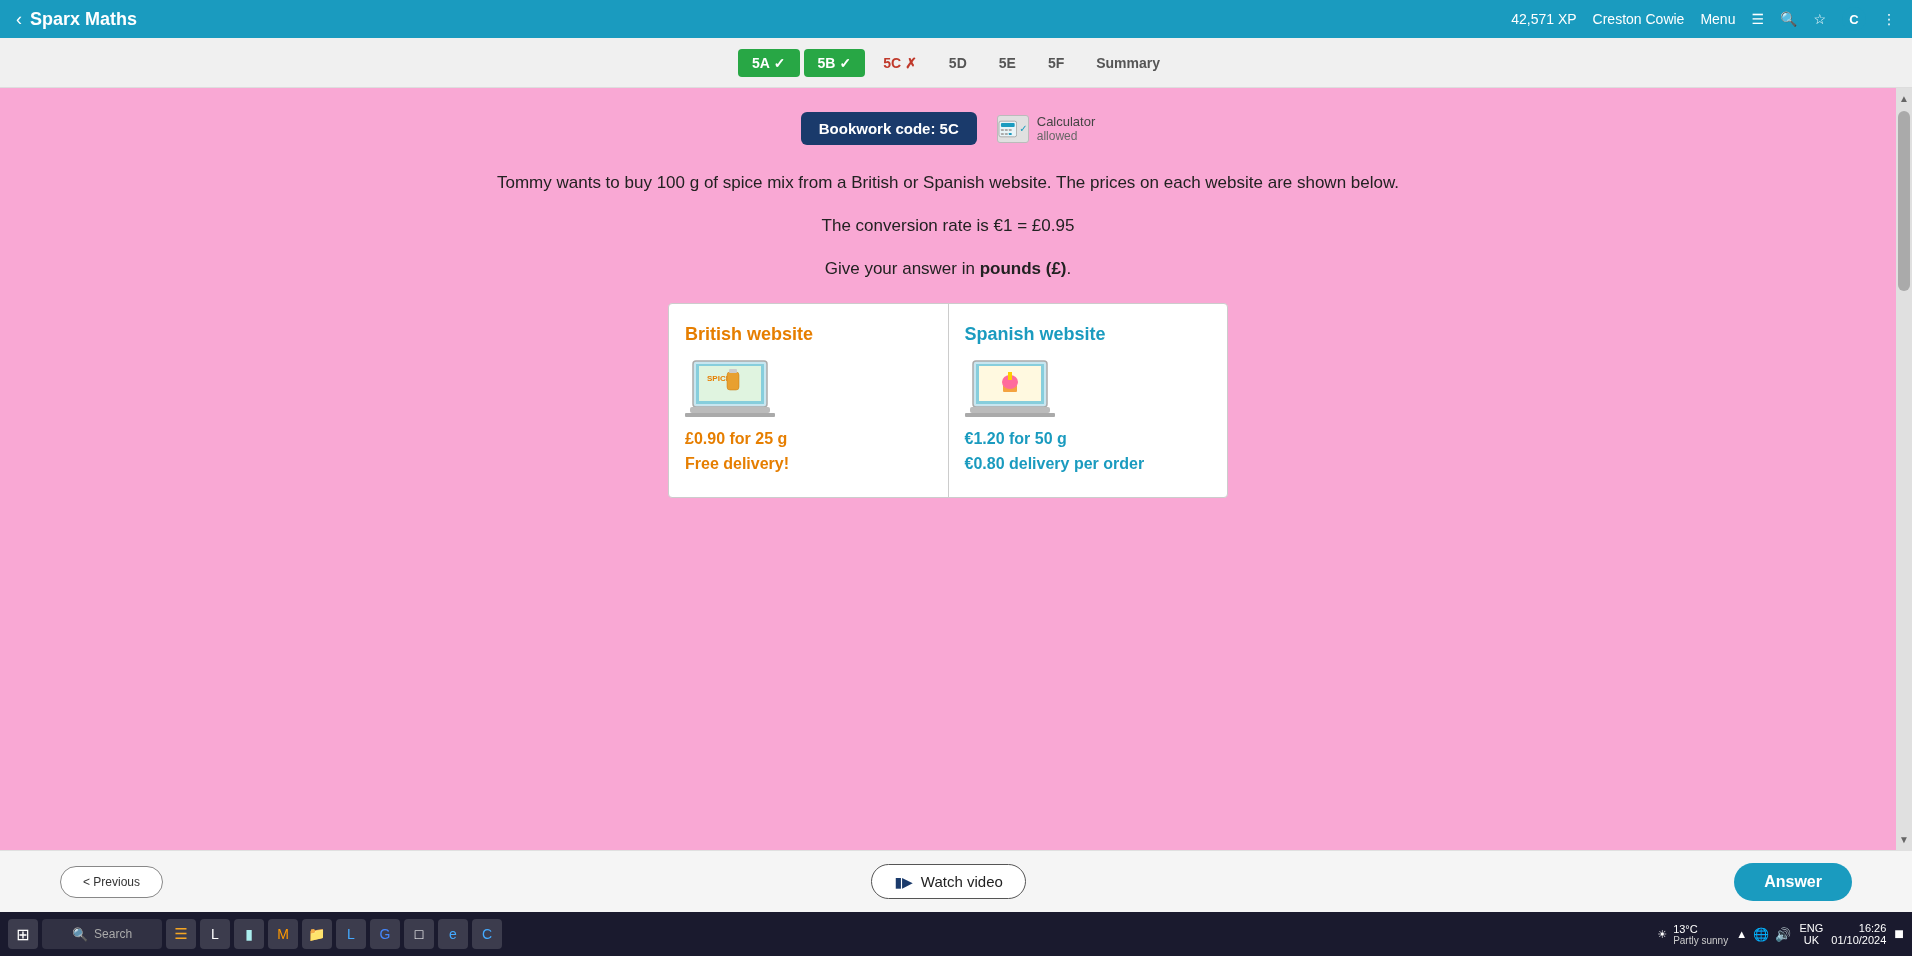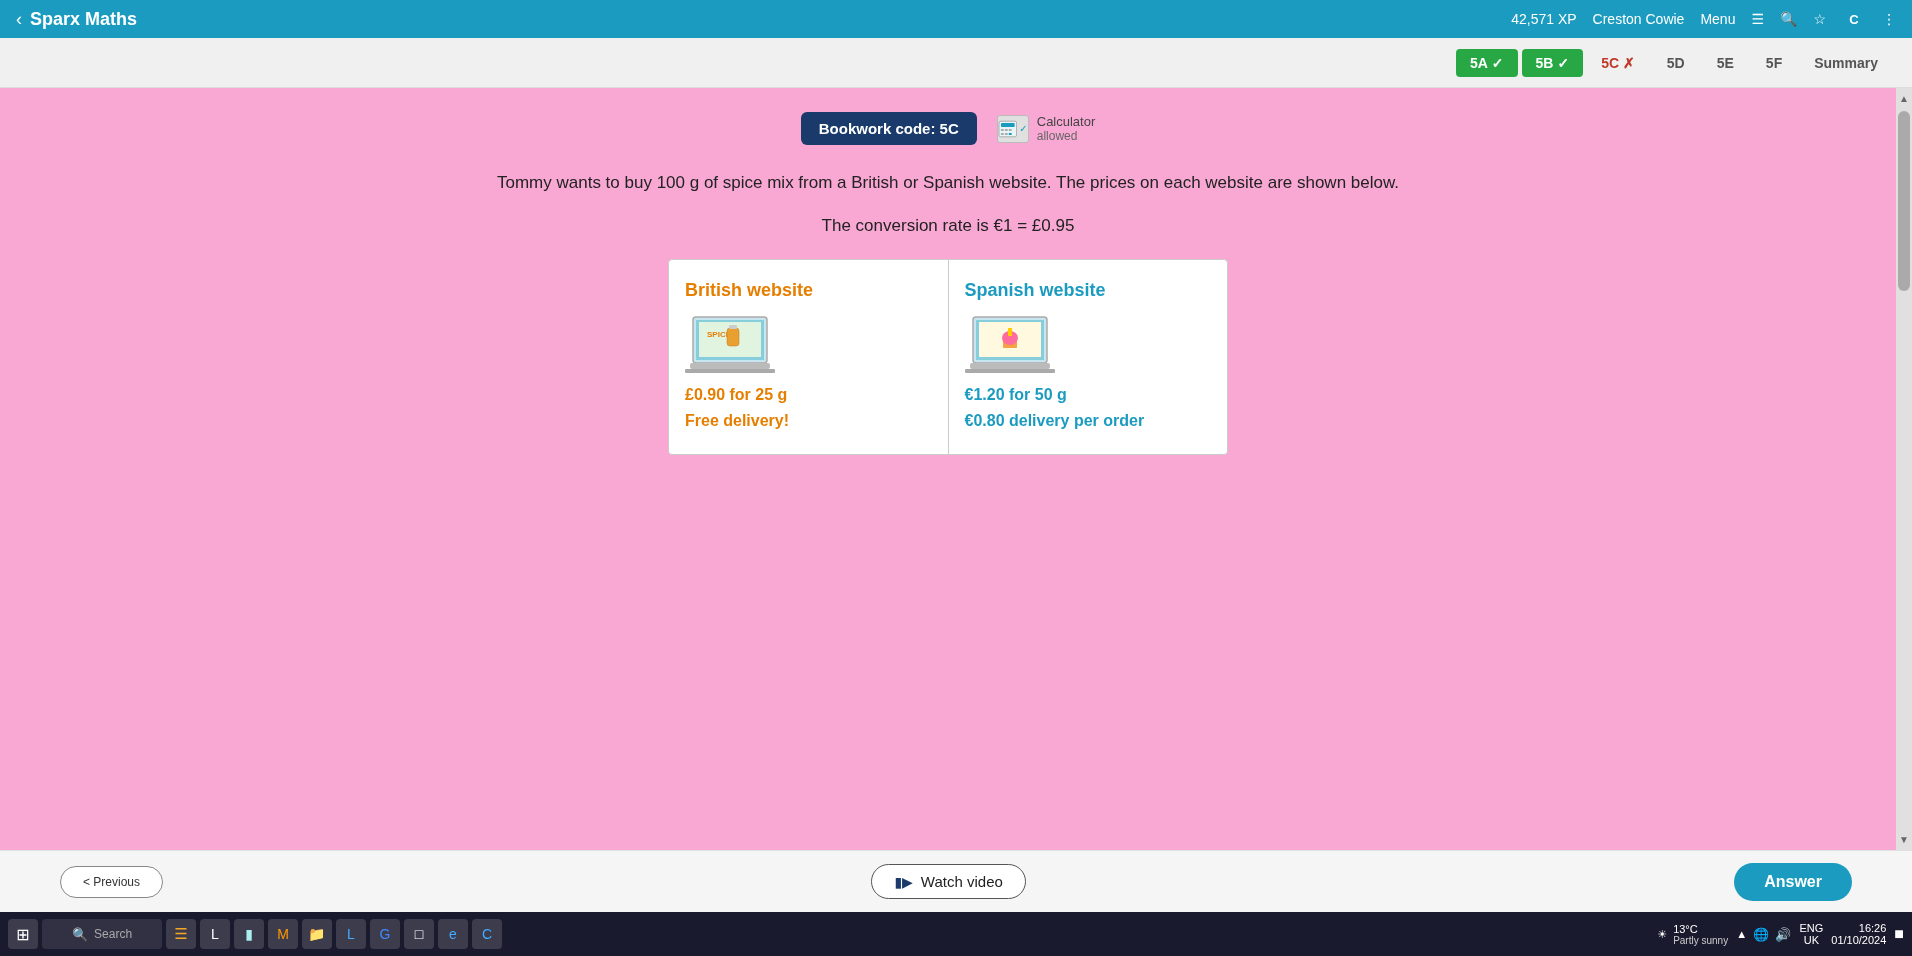--- a/index.html
+++ b/index.html
@@ -20,21 +20,21 @@
     .top-header-right { display: flex; align-items: center; gap: 16px; }
     .top-header-right span { color: white; font-size: 14px; }
     .icon-btn { color: white; font-size: 16px; cursor: pointer; }
 
     
     .tab-bar {
       background: #f0f0f0;
       height: 50px;
       display: flex;
       align-items: center;
-      justify-content: flex-end;
+      justify-content: center;
       gap: 4px;
       padding: 0 20px;
       border-bottom: 1px solid #ddd;
       position: relative;
     }
     .tab {
       padding: 6px 14px;
       border-radius: 4px;
       font-size: 14px;
       font-weight: 600;
@@ -311,20 +311,23 @@
           <div style="font-size:12px;color:#666;">allowed</div>
         </div>
       </div>
     </div>
 
     <div class="question-text">
       <p style="margin-bottom:16px;">Tommy wants to buy 100 g of spice mix from a British or Spanish website. The prices on each website are shown below.</p>
       <p style="margin-bottom:16px;">
         The conversion rate is €1 = £0.95
       </p>
+      <p>
+        <span>Give your answer in </span><span class="bold">pounds (£)</span><span>.</span>
+      </p>
     </div>
 
     <div class="comparison-table">
       <div class="comparison-table-inner">
 
         <div class="website-col">
           <div class="website-title-british">British website</div>
           
           <svg class="laptop-svg" viewBox="0 0 90 65">
             <rect x="8" y="4" width="74" height="46" rx="3" fill="#c8e6f0" stroke="#aaa" stroke-width="1.5"></rect>

